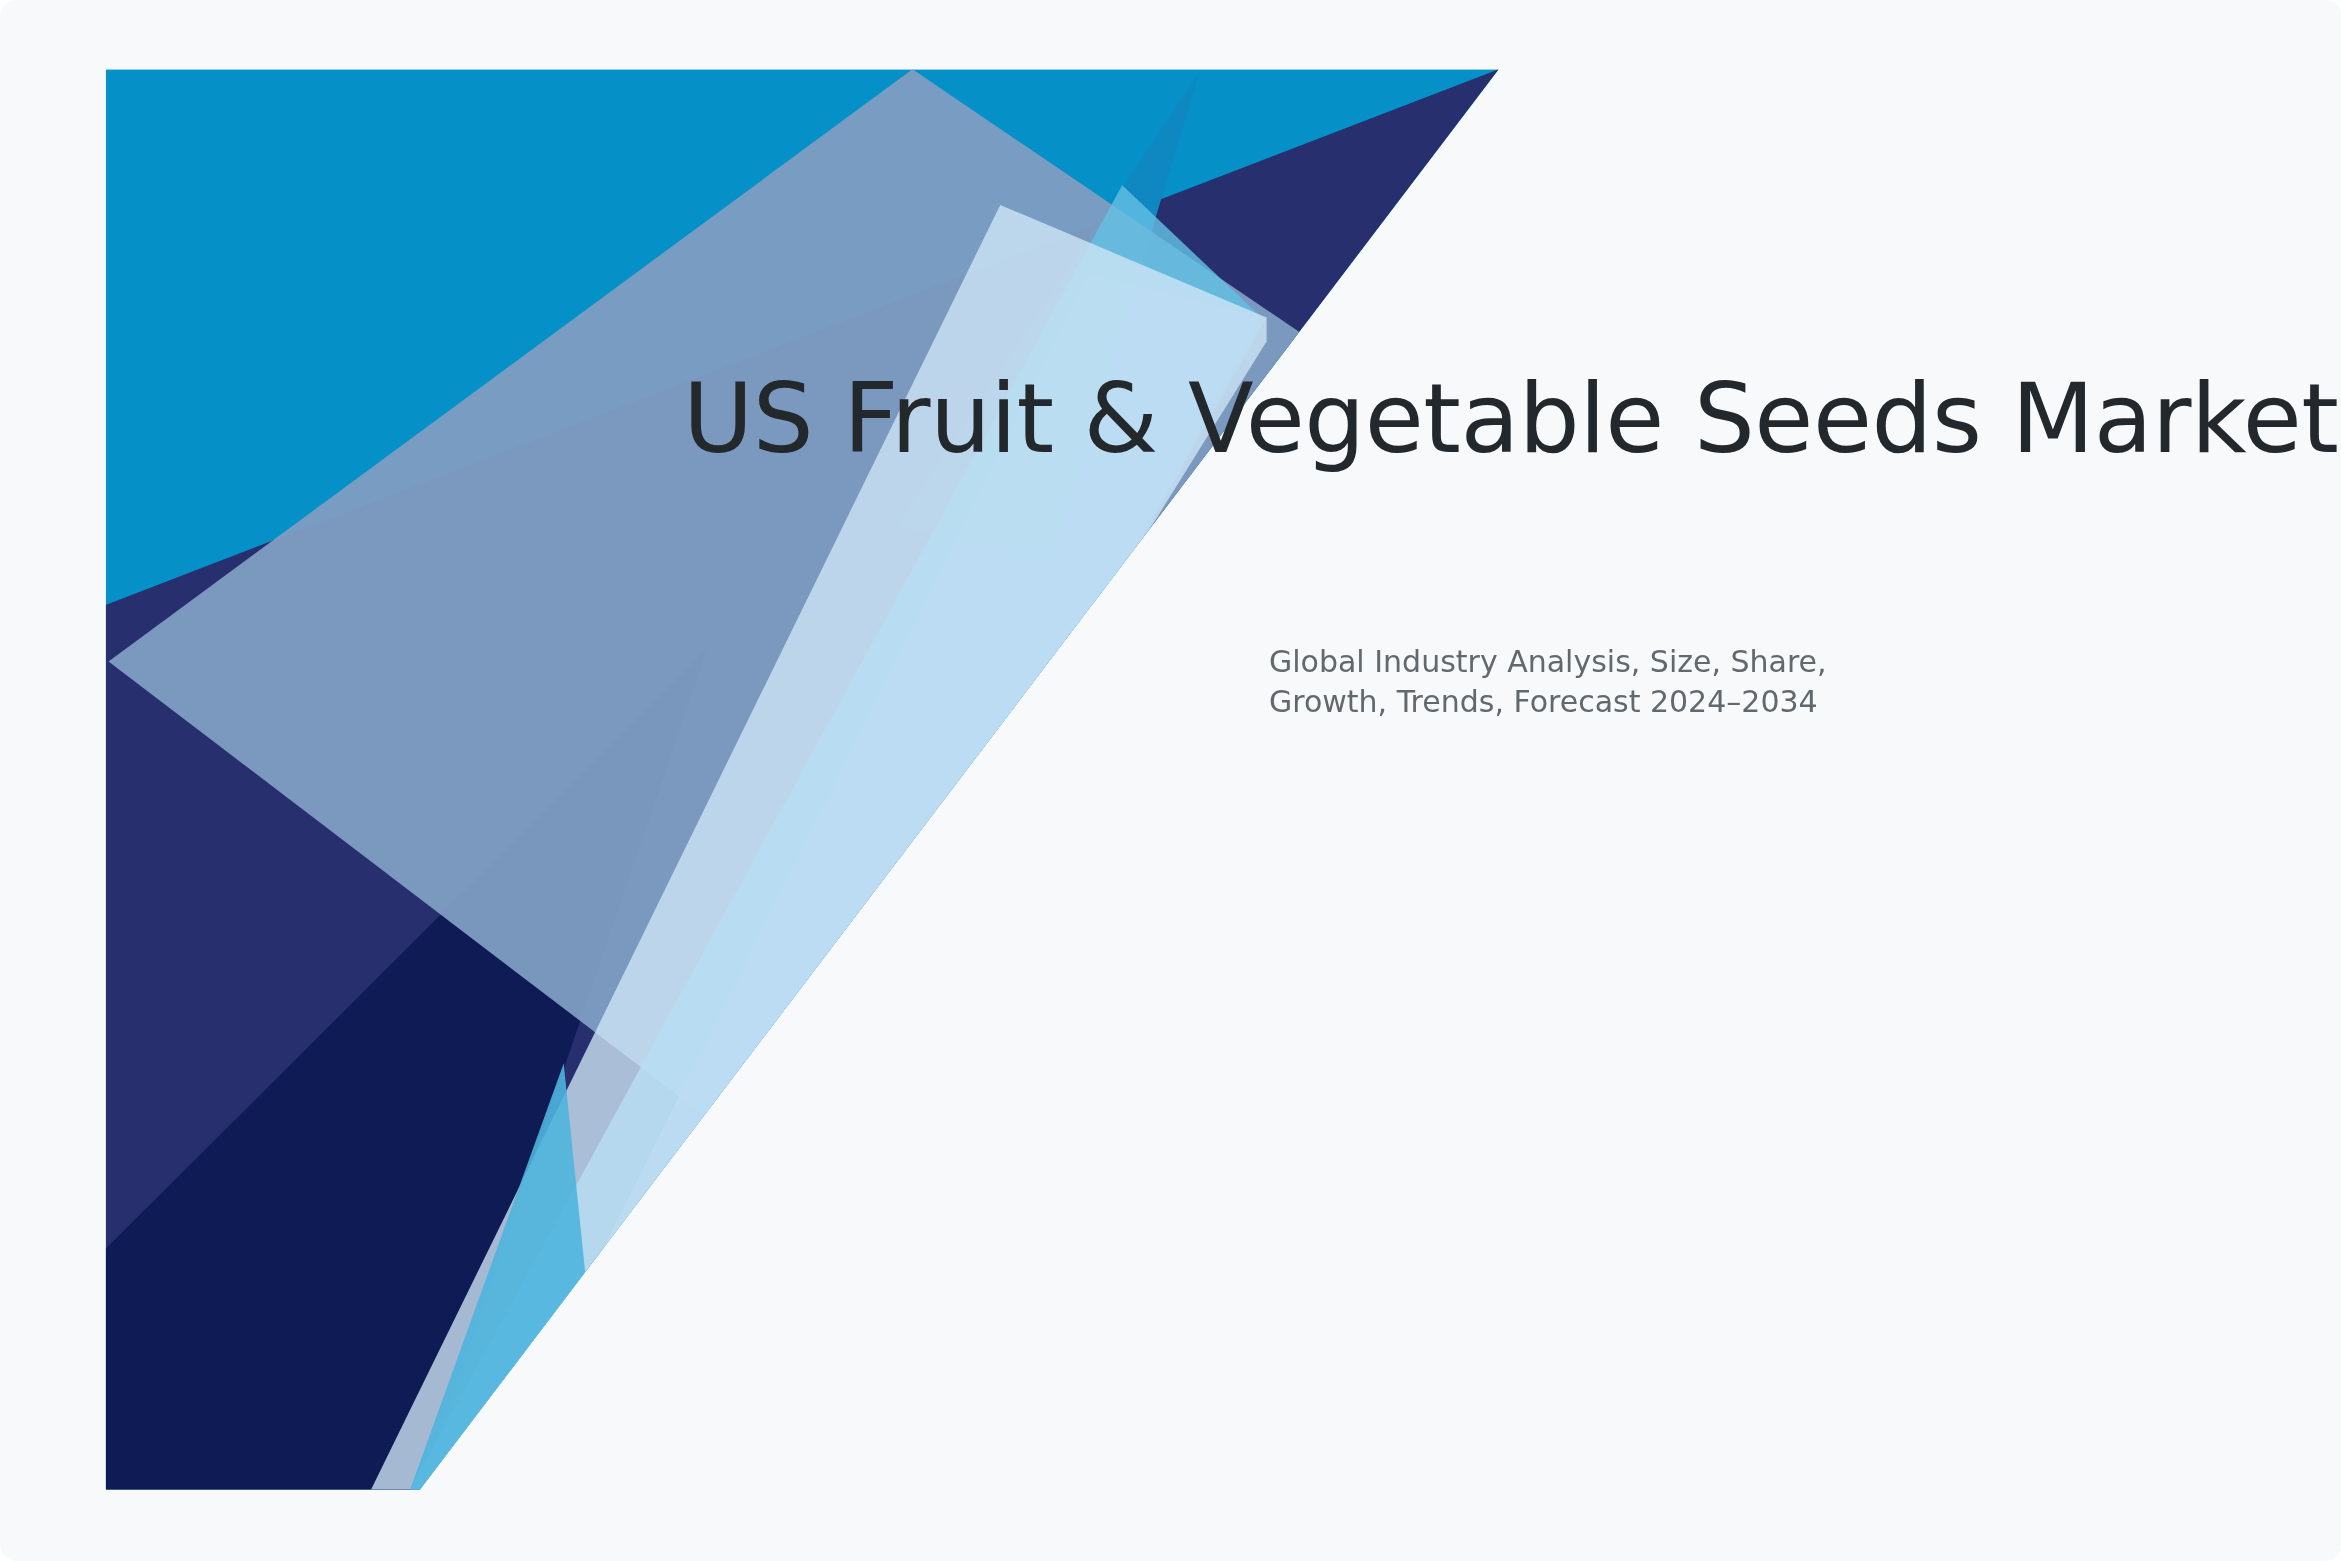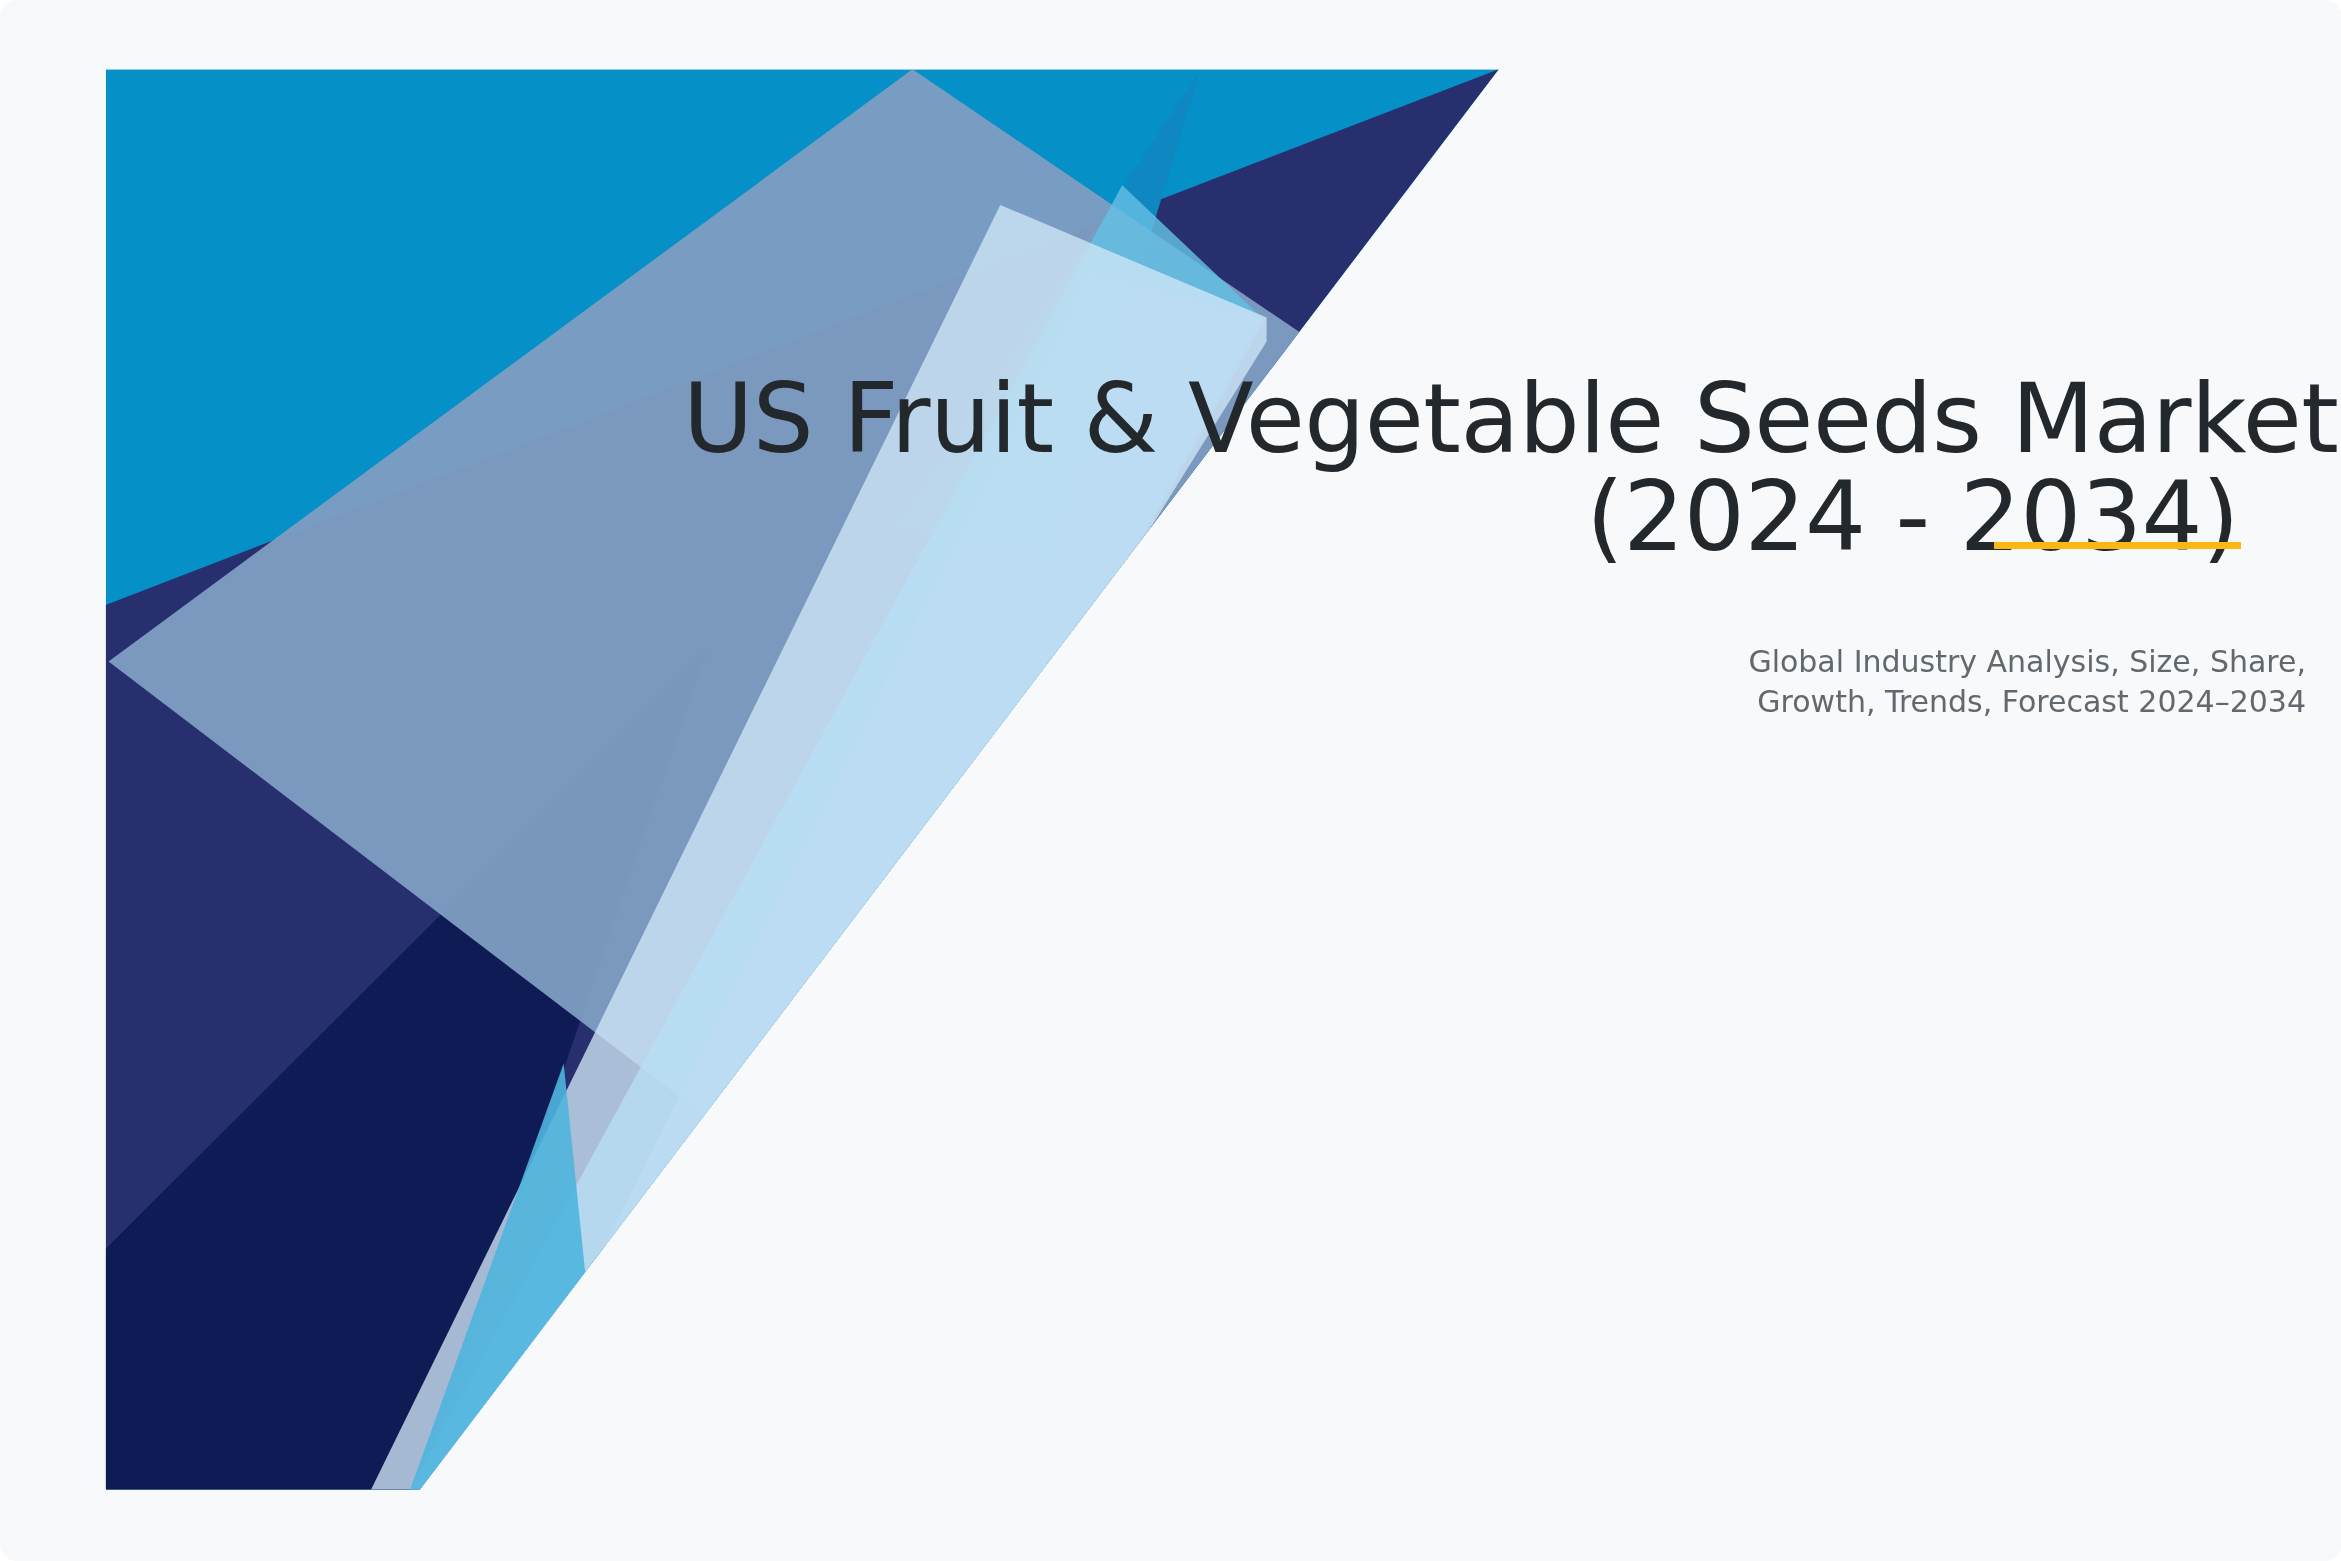--- a/index.html
+++ b/index.html
@@ -60,24 +60,23 @@
     bottom: 17.6px;
     height: 7.3px;
     width: 247px;
     background: #fbb713;
     border-radius: 0.5px;
     pointer-events: none;
   }
 
   #subtitle-block {
     position: absolute;
-    left: 1335px;
+    left: 1269px;
     top: 642px;
     width: 971px;
-    text-align: right;
   }
   .subtitle-line {
     display: block;
     font-size: 30px;
     line-height: 1.32;
     font-weight: 400;
     color: #62696e;
     white-space: nowrap;
   }
 </style>
@@ -117,24 +116,20 @@
         <polygon points="1155,2180 1245,3054 840,3054" fill="#4fb5de" opacity="0.9"></polygon>
 
         <polygon points="1880,1760 1255,3054 1015,3054" fill="#4fb5de" opacity="0.55"></polygon>
 
       </g>
     </svg>
   </div>
 
   <div id="title-block">
     <span class="title-line">US Fruit &amp; Vegetable Seeds Market</span>
-    <span class="title-line title-line-2">
-      <span>(2024 - 2034)</span>
-      <span id="title-accent"></span>
-    </span>
   </div>
 
   <div id="subtitle-block">
     <span class="subtitle-line">Global Industry Analysis, Size, Share,</span>
     <span class="subtitle-line">Growth, Trends, Forecast 2024–2034</span>
   </div>
 
 </div>
 
 

